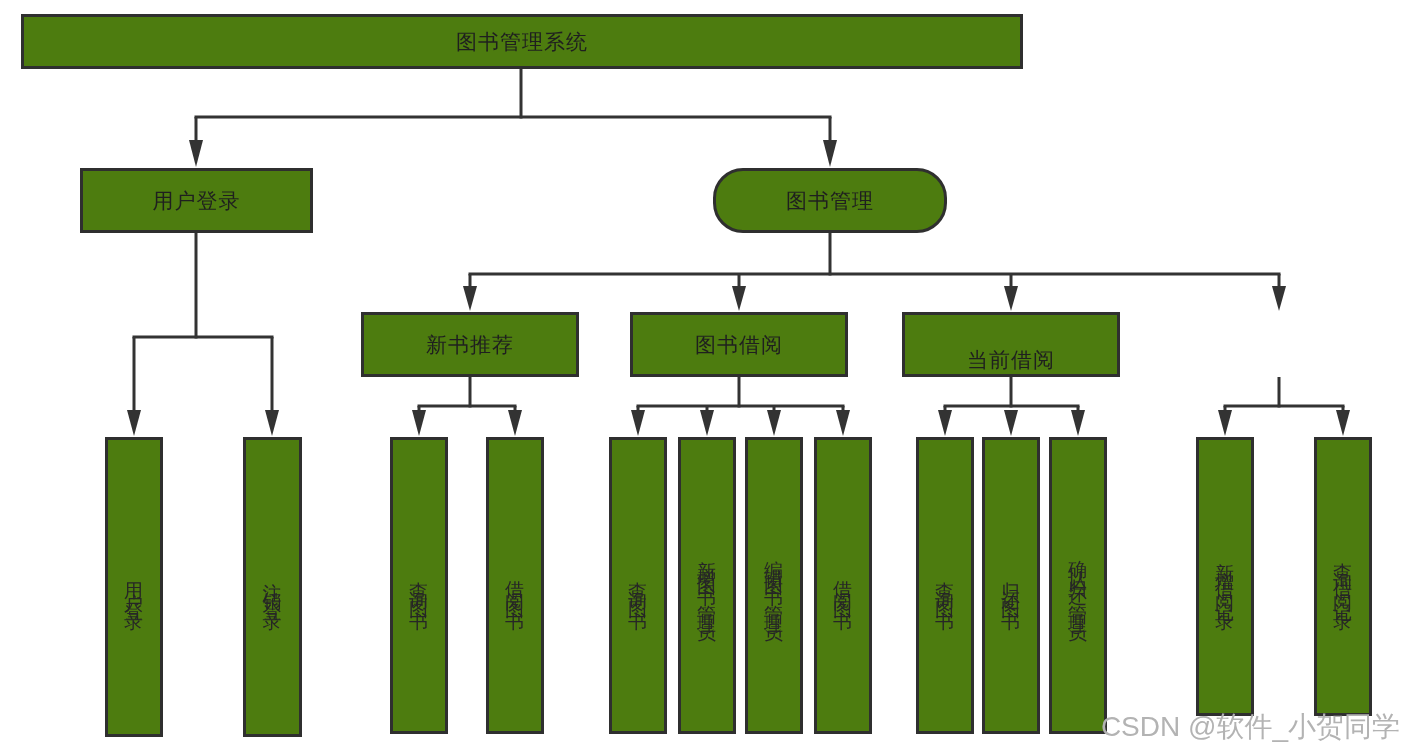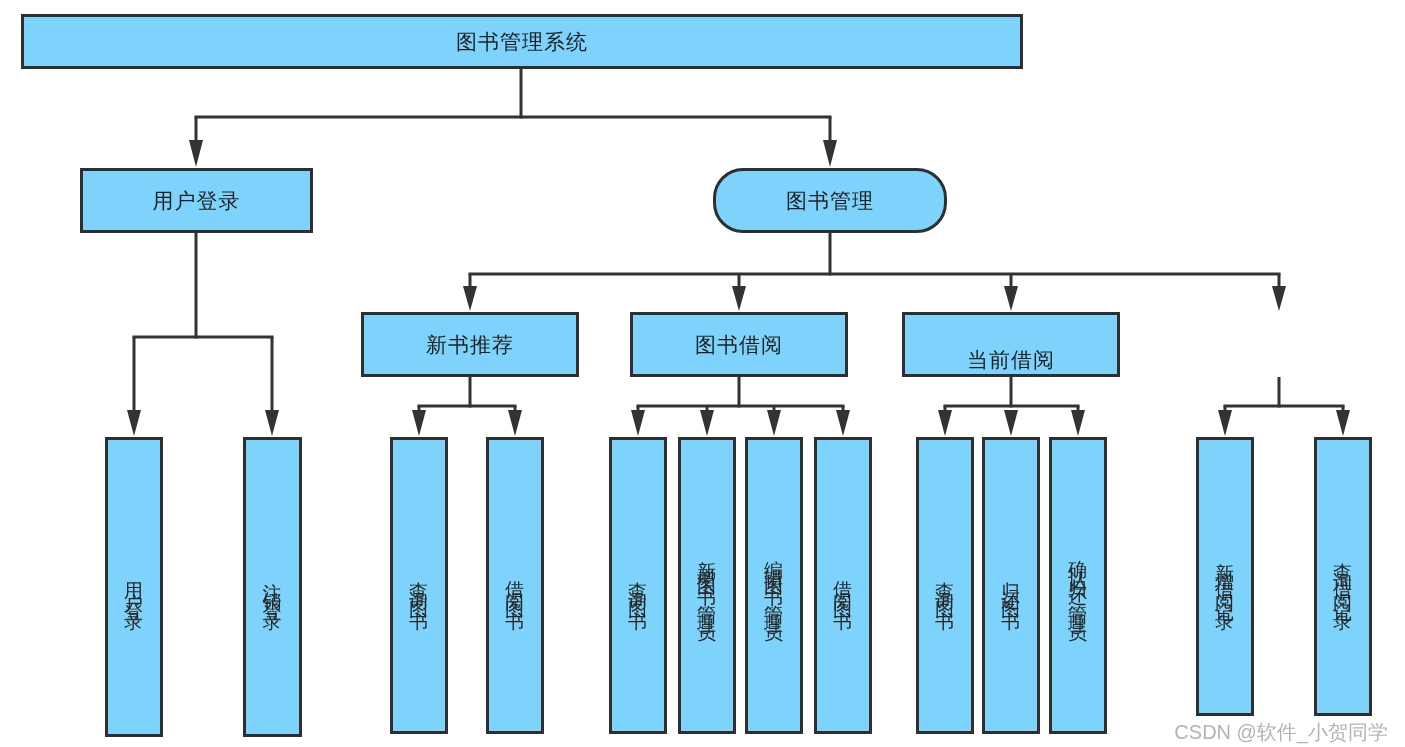--- a/index.html
+++ b/index.html
@@ -19,44 +19,44 @@
     position: absolute;
     left: 0;
     top: 0;
     width: 1405px;
     height: 747px;
   }
   .node {
     position: absolute;
     box-sizing: border-box;
     border: 3px solid #2f2f2f;
-    background: #7dd3fc;
+    background: #4d7c0f;
     display: flex;
     align-items: center;
     justify-content: center;
     color: #1f1f1f;
   }
   .hbox {
     font-size: 21px;
     letter-spacing: 1px;
     white-space: nowrap;
   }
   .vbox .vtext {
     writing-mode: vertical-rl;
     text-orientation: mixed;
     font-size: 19px;
     letter-spacing: 10px;
     line-height: 1;
     color: #262626;
   }
   .watermark {
     position: absolute;
-    right: 17px;
+    right: 5px;
     bottom: 1px;
-    font-size: 20px;
+    font-size: 28px;
     color: #b3b3b3;
     white-space: nowrap;
   }
 </style>
 </head>
 <body>
 
 <div class="canvas">
 
   <svg class="connectors" width="1405" height="747" viewBox="0 0 1405 747" xmlns="http://www.w3.org/2000/svg">

